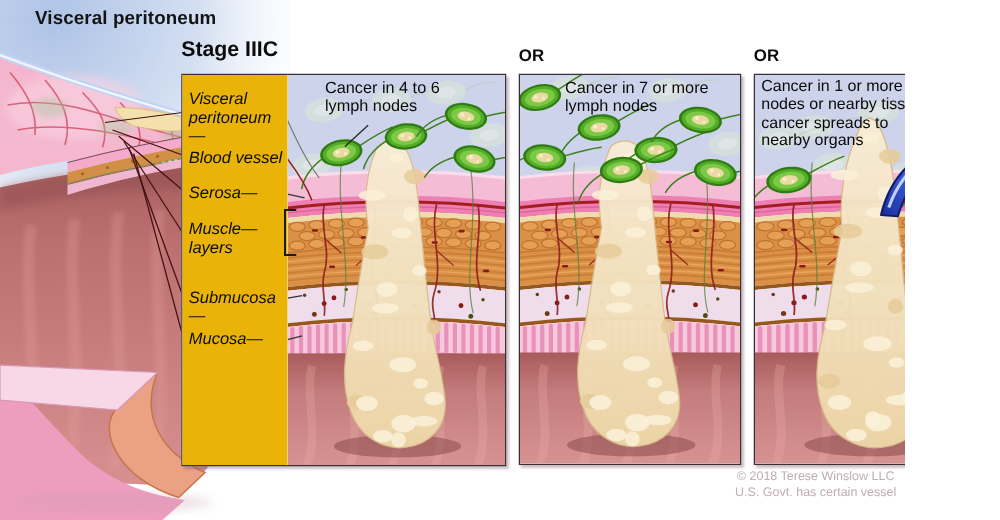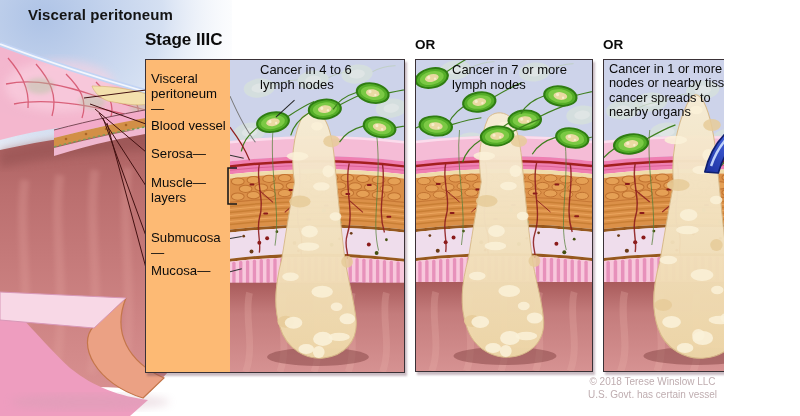--- a/index.html
+++ b/index.html
@@ -11,21 +11,21 @@
                color:#141414;letter-spacing:.1px;}
   .title{position:absolute;z-index:2;text-align:left;color:#0b0b0b;font-weight:700;}
   .t1{left:145px;width:260px;top:30px;font-size:17px;}
   .t2{left:415px;width:178px;top:37px;font-size:13.5px;}
   .t3{left:603px;width:187px;top:37px;font-size:13.5px;}
   .panel{position:absolute;top:59px;background:#fff;border:1.5px solid #3a3136;z-index:2;
          box-sizing:border-box;box-shadow:2px 2.5px 2px rgba(100,60,80,.35);}
   .p1{left:145px;width:260px;height:314px;}
   .p2{left:415px;width:178px;height:313px;}
   .p3{left:603px;width:187px;height:313px;}
-  .labels{position:absolute;left:0;top:0;bottom:0;width:84px;background:#fdba74;z-index:2;}
+  .labels{position:absolute;left:0;top:0;bottom:0;width:84px;background:#eab308;z-index:2;font-style:italic;}
   .alabel{position:absolute;left:5px;font-size:13.2px;line-height:1.12;color:#0c0c0c;
           white-space:pre-line;}
   .bracket{position:absolute;left:79px;top:106px;width:13px;height:40px;z-index:3;}
   .illo{position:absolute;left:84px;top:0;right:0;bottom:0;overflow:hidden;}
   .p2 .illo,.p3 .illo{left:0;}
   .illo svg{position:absolute;left:0;top:0;width:100%;height:100%;}
   .caption{position:absolute;z-index:4;font-size:13px;line-height:1.12;color:#0a0a0a;
            white-space:pre-line;}
   .cap1{left:30px;top:3px;width:145px;}
   .cap2{left:36px;top:3px;width:140px;}

